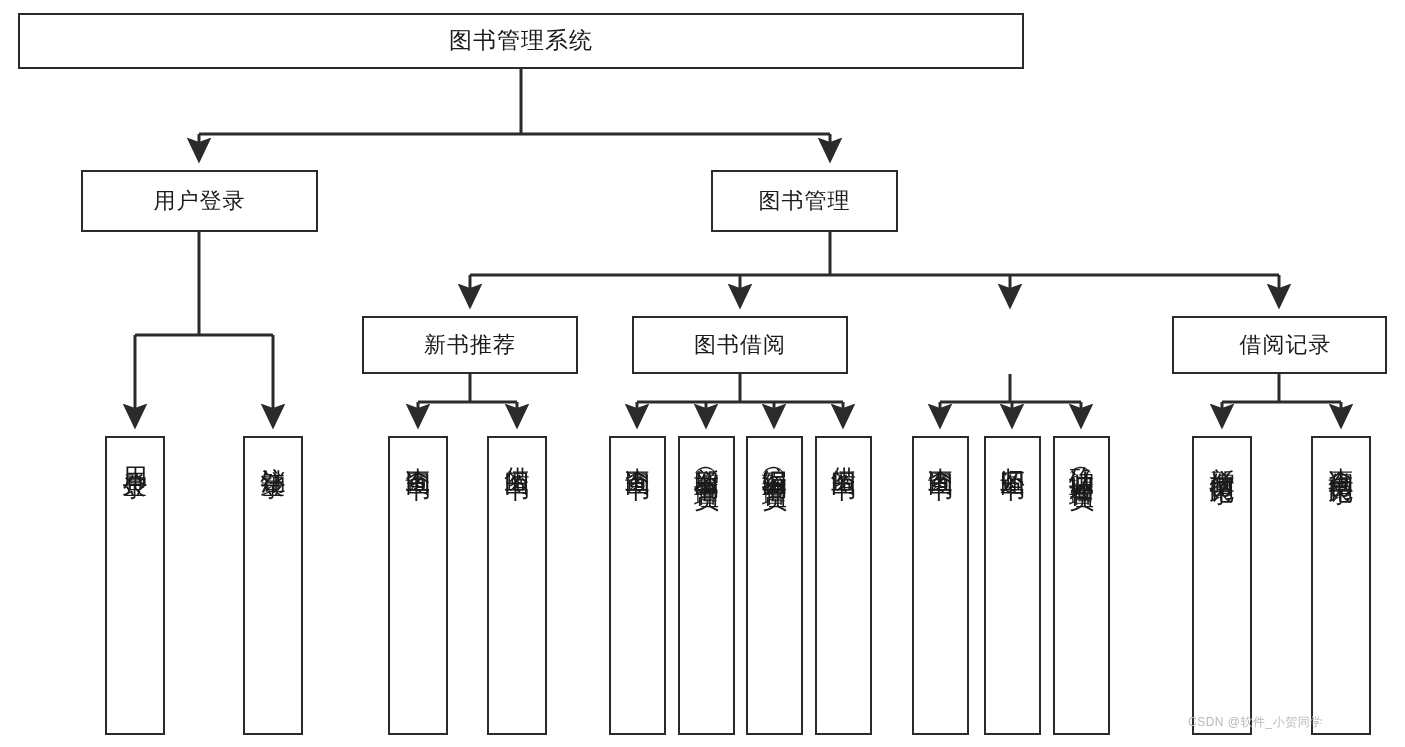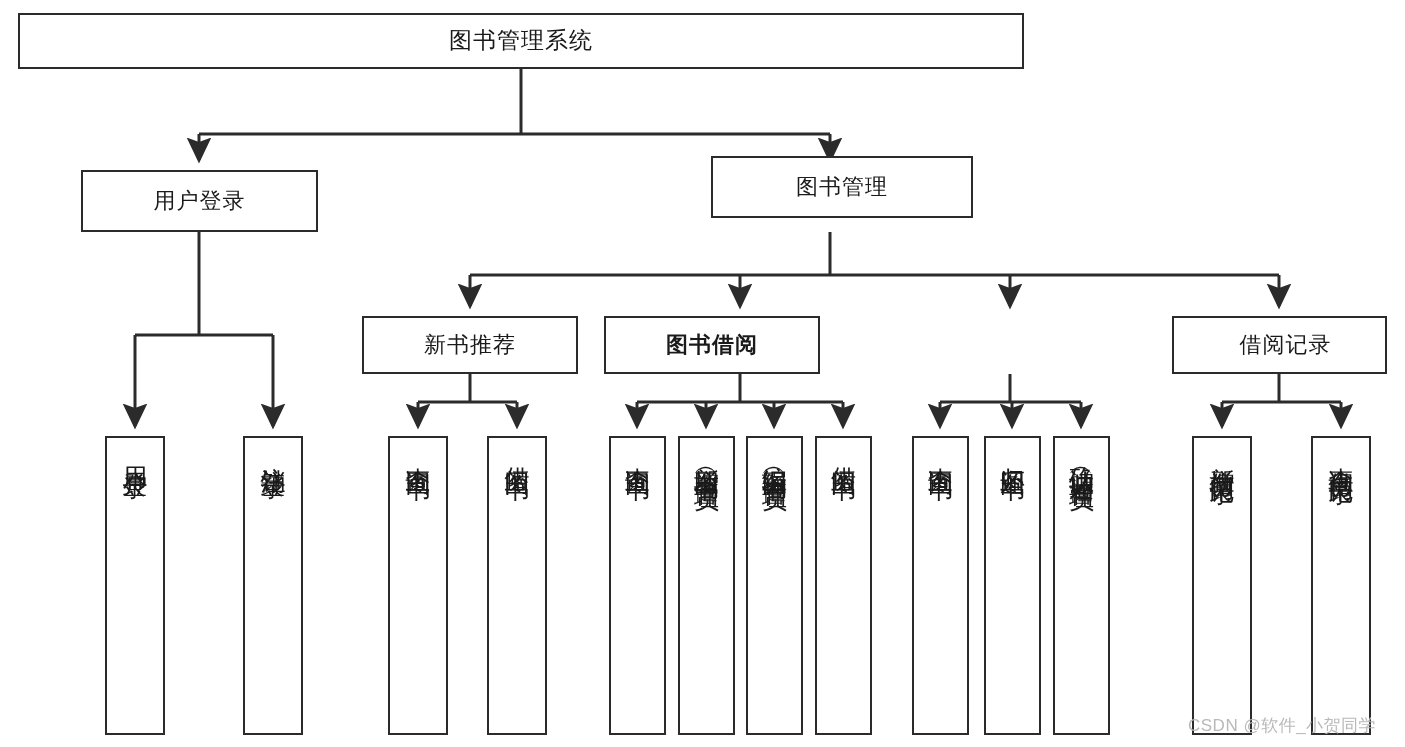--- a/index.html
+++ b/index.html
@@ -56,21 +56,21 @@
     letter-spacing: 3px;
     line-height: 1;
   }
   #root-node .node-label {
     font-size: 23px;
   }
   .watermark {
     position: absolute;
     left: 1188px;
     top: 714px;
-    font-size: 17px;
+    font-size: 12px;
     color: #b9b9b9;
     white-space: nowrap;
     letter-spacing: 0.5px;
   }
 </style>
 </head>
 <body>
 
 <div id="diagram-root">
 
@@ -125,29 +125,29 @@
   </svg>
 
   <div class="node horizontal" id="root-node" style="left:18px; top:13px; width:1006px; height:56px;">
     <span class="node-label">图书管理系统</span>
   </div>
 
   <div class="node horizontal" style="left:81px; top:170px; width:237px; height:62px;">
     <span class="node-label">用户登录</span>
   </div>
 
-  <div class="node horizontal" style="left:711px; top:156px; width:262px; height:62px;">
+  <div class="node horizontal" style="left:711px; top:170px; width:187px; height:62px;">
     <span class="node-label">图书管理</span>
   </div>
 
   <div class="node horizontal" style="left:362px; top:316px; width:216px; height:58px;">
     <span class="node-label">新书推荐</span>
   </div>
 
-  <div class="node horizontal" style="left:604px; top:316px; width:216px; height:58px;font-weight:bold;">
+  <div class="node horizontal" style="left:632px; top:316px; width:216px; height:58px;">
     <span class="node-label">图书借阅</span>
   </div>
 
 
   <div class="node horizontal" style="left:1172px; top:316px; width:215px; height:58px;padding-left:12px;">
     <span class="node-label">借阅记录</span>
   </div>
 
   <div class="node vertical" style="left:105px; top:436px; width:60px; height:299px;">
     <span class="node-label">用户登录</span>

